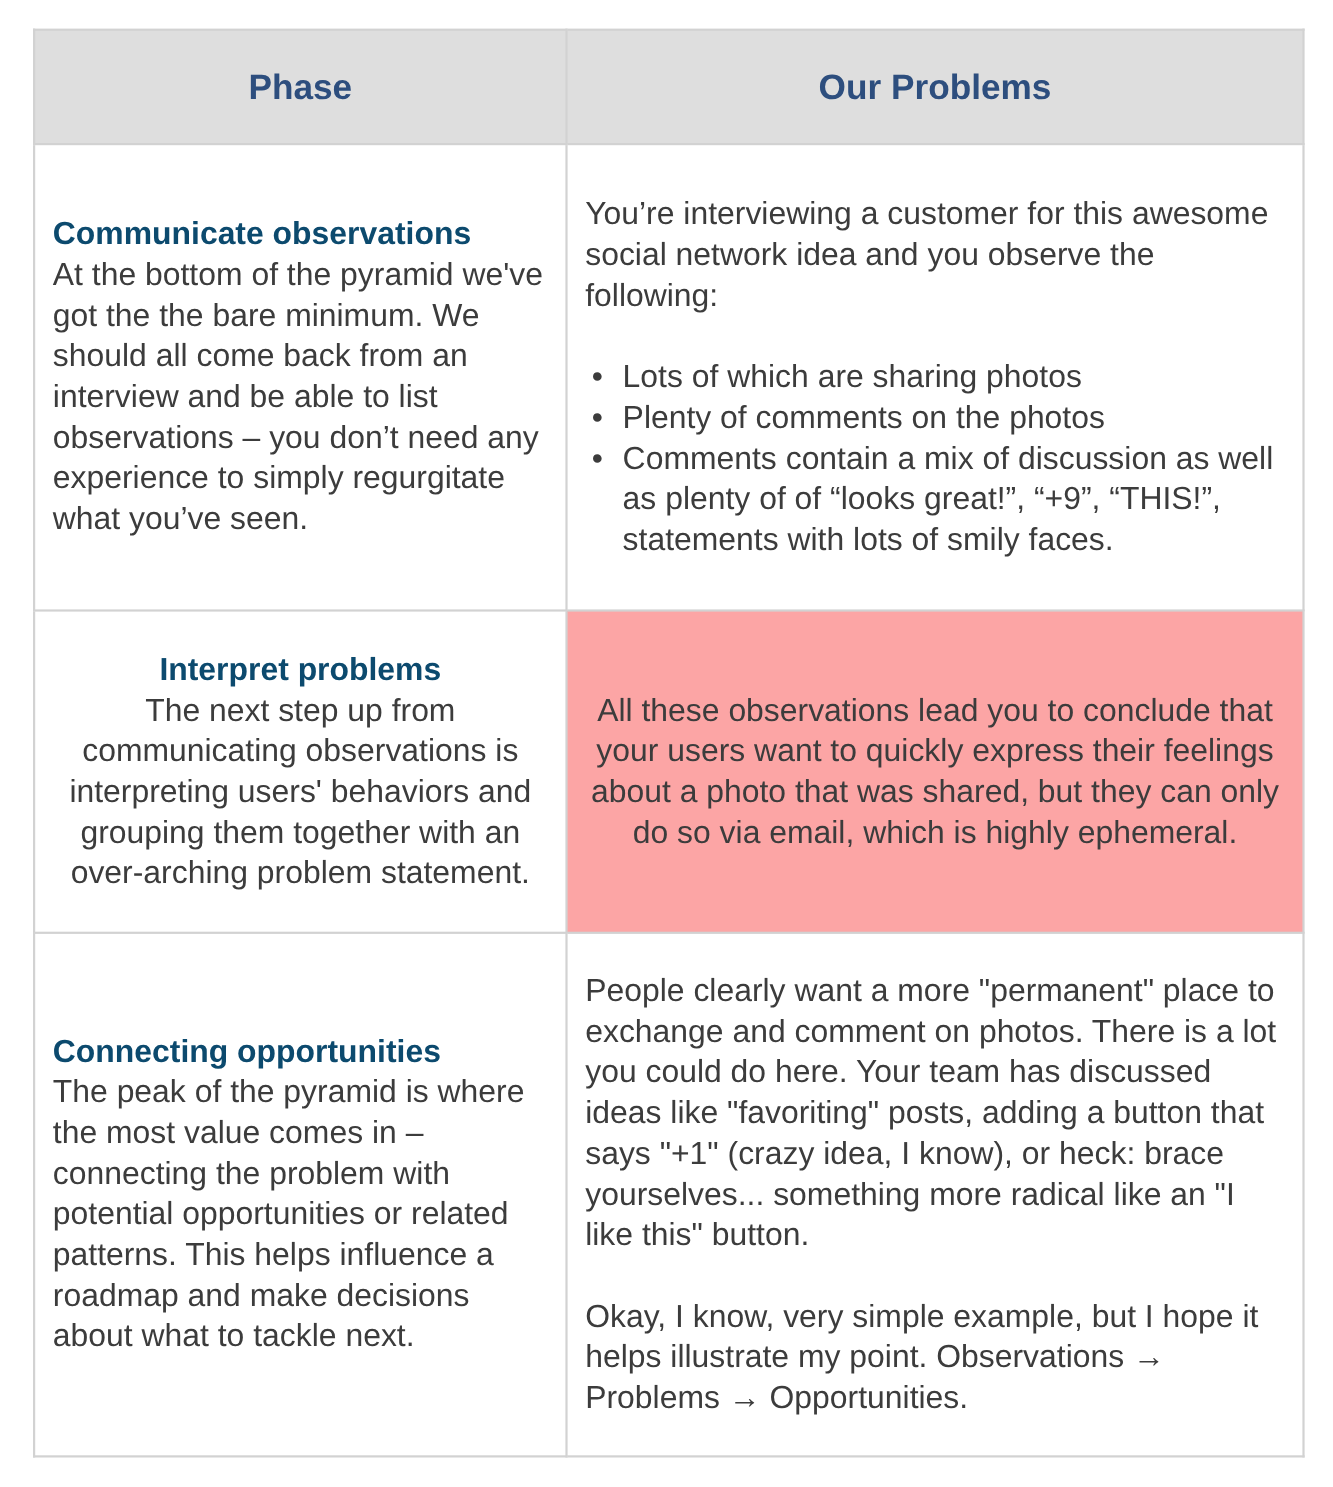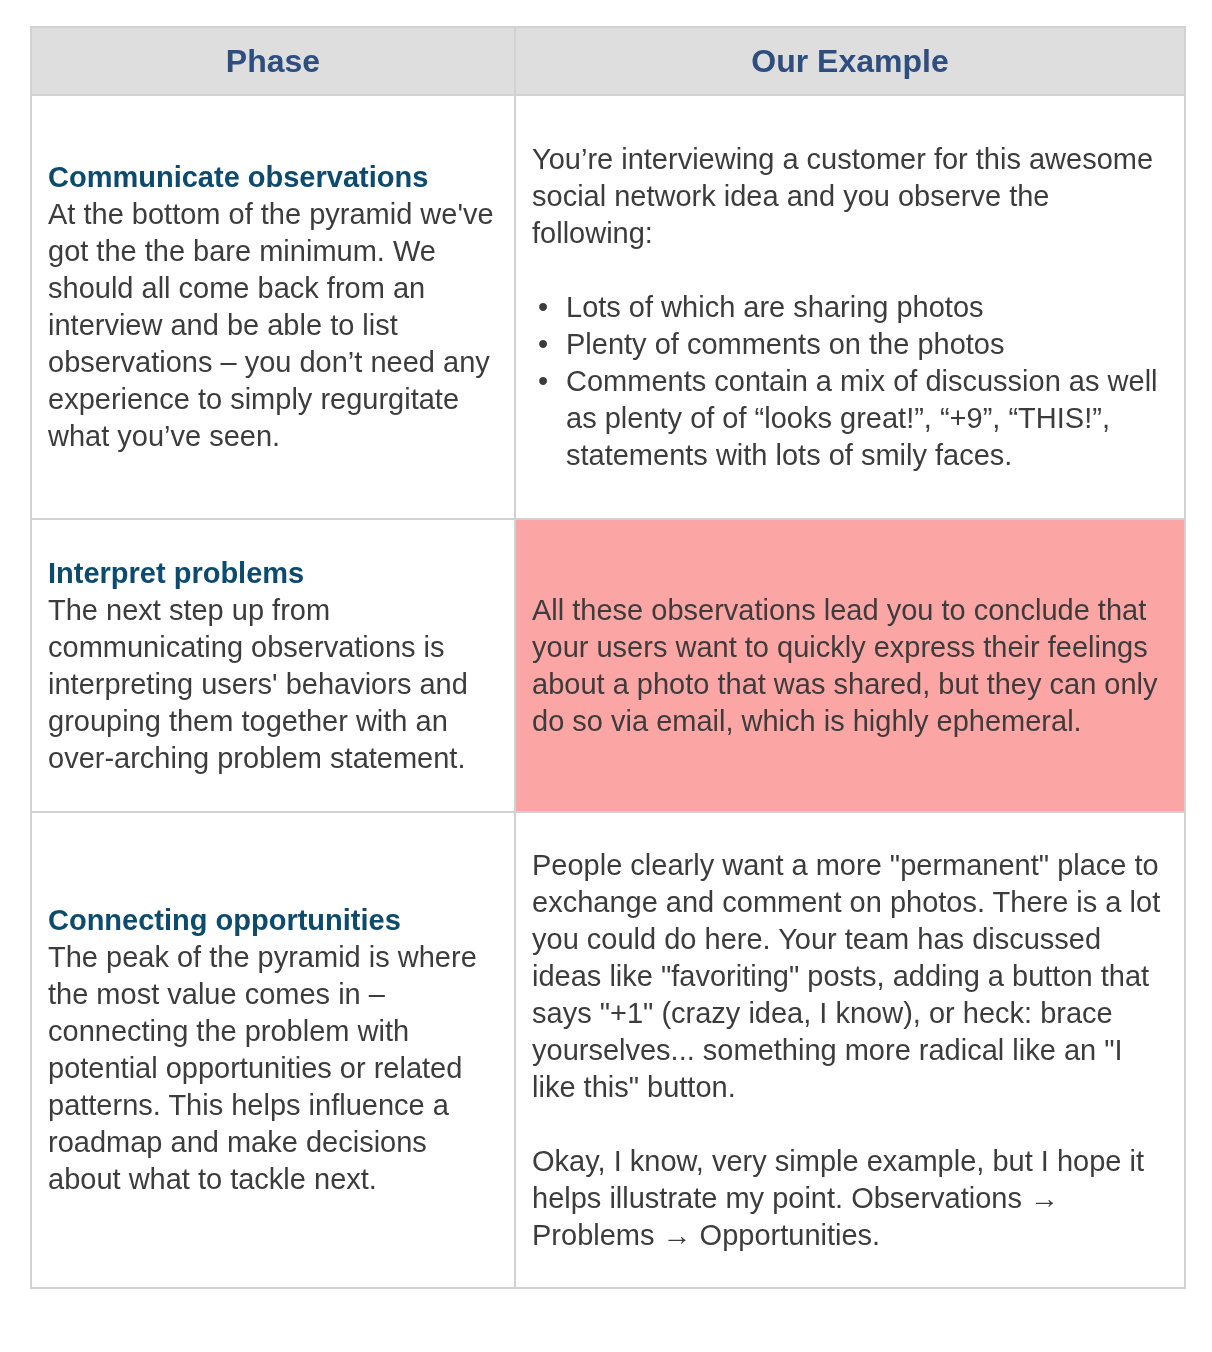--- a/index.html
+++ b/index.html
@@ -32,27 +32,27 @@
     border: 2px solid #d2d2d2;
     vertical-align: middle;
     text-align: left;
   }
   th.header-cell {
     background: #dedede;
     color: #2d4e7e;
     font-size: 32px;
     font-weight: bold;
     text-align: center;
-    height: 68px;
+    height: 104px;
     padding: 6px 10px;
   }
   td.cell { padding: 12px 16px; background: #ffffff; }
   td.cell-cream { background: #fca5a5; }
   tr.row-1 td { height: 424px; }
-  tr.row-2 td { height: 293px; }
+  tr.row-2 td { height: 293px; text-align: center; }
   tr.row-3 td { height: 476px; }
   .cell p + p, .cell p + ul { margin-top: 37px; }
   .cell-title {
     display: block;
     font-weight: bold;
     color: #0c4a6e;
   }
   ul.obs-list { list-style: none; }
   ul.obs-list li {
     position: relative;
@@ -69,21 +69,21 @@
 
 <div class="table-wrap">
   <table class="phase-table">
     <colgroup>
       <col class="col-phase">
       <col class="col-example">
     </colgroup>
     <thead>
       <tr>
         <th class="header-cell">Phase</th>
-        <th class="header-cell">Our Example</th>
+        <th class="header-cell">Our Problems</th>
       </tr>
     </thead>
     <tbody>
       <tr class="row-1">
         <td class="cell">
           <p>
             <strong class="cell-title">Communicate observations</strong>
             <span>At the bottom of the pyramid we've got the the bare minimum. We should all come back from an interview and be able to list observations – you don’t need any experience to simply regurgitate what you’ve seen.</span>
           </p>
         </td>

